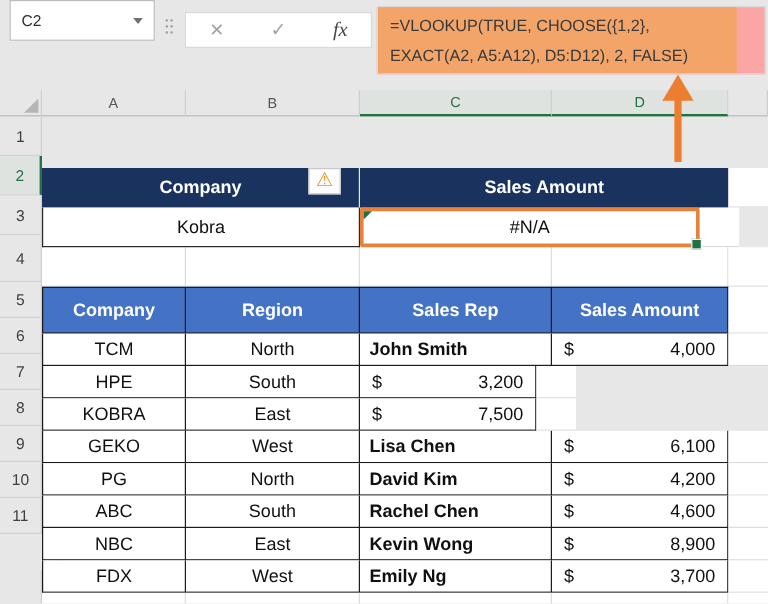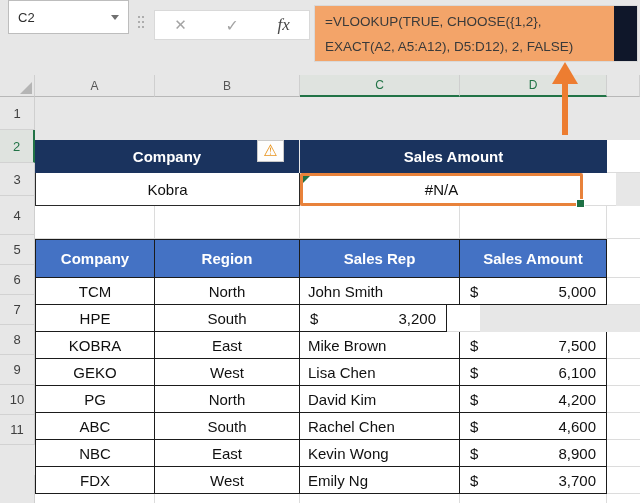--- a/index.html
+++ b/index.html
@@ -15,21 +15,21 @@
     border-top:5px solid #707070;}
   .grip{position:absolute;left:138px;top:16px;display:grid;grid-template-columns:repeat(2,4px);
     grid-auto-rows:5px;}
   .grip i{width:2px;height:2px;border-radius:50%;background:#9a9a9a;display:block;}
   .fx-tools{position:absolute;left:154px;top:10px;width:156px;height:30px;background:#fff;
     border:1px solid #d9d9d9;box-sizing:border-box;display:flex;align-items:center;
     justify-content:space-around;}
   .icon-x{color:#a3a3a3;font-size:15px;}
   .icon-check{color:#a3a3a3;font-size:16px;}
   .icon-fx{font-family:"Liberation Serif",serif;font-style:italic;font-size:17px;color:#474747;}
-  .formula-bar{position:absolute;left:314px;top:5px;width:324px;height:57px;background:#0f172a;
+  .formula-bar{position:absolute;left:314px;top:5px;width:324px;height:57px;background:#fca5a5;
     border:1px solid #d9d9d9;box-sizing:border-box;}
   .formula-highlight{position:absolute;left:0;top:0;width:299px;height:100%;background:#F3A469;
     box-sizing:border-box;padding:3px 0 0 10px;}
   .formula-line{font-size:13.5px;color:#3a3a3a;line-height:25px;white-space:nowrap;}
 
   
   .sheet{position:absolute;left:0;top:75px;width:640px;height:428px;}
   .w-a{width:120px}.w-b{width:145px}.w-c{width:160px}.w-d{width:147px}.w-e{width:33px}
   .colhdr-row{display:flex;height:22px;}
   .colhdr{box-sizing:border-box;border-right:1px solid #cfcfcf;border-bottom:1px solid #b8b8b8;
@@ -76,21 +76,21 @@
 
   .tbl-hdr{background:#4472C4;color:#fff;font-weight:bold;font-size:15px;display:flex;
     align-items:center;justify-content:center;box-sizing:border-box;
     border-top:1px solid #1b1b1b;border-right:1px solid #1b1b1b;border-bottom:1px solid #1b1b1b;}
   .tbl-hdr.first{border-left:1px solid #1b1b1b;}
 
   .dc{background:#fff;box-sizing:border-box;border-right:1px solid #1b1b1b;
     border-bottom:1px solid #1b1b1b;display:flex;align-items:center;justify-content:center;
     font-size:15px;color:#101010;}
   .dc.first{border-left:1px solid #1b1b1b;}
-  .dc.left{justify-content:flex-start;padding-left:8px;}
+  .dc.left{justify-content:flex-start;padding-left:8px;font-weight:bold;}
   .dc.amount{justify-content:space-between;padding:0 10px;}
 
   
   .warn-btn{position:absolute;left:257px;top:140px;width:27px;height:22px;background:#fdfdfd;
     border:1px solid #c9c9c9;box-sizing:border-box;display:flex;align-items:center;
     justify-content:center;}
   .warn-glyph{color:#E8941F;font-size:16px;line-height:1;}
   .arrow-svg{position:absolute;left:551px;top:60px;z-index:5;}
 </style>
 </head>
@@ -187,37 +187,36 @@
           <div class="e-cell"></div>
         </div>
 
         <div id="data-rows">
             <div class="r h30">
               <div class="dc first w-a">TCM</div>
               <div class="dc w-b">North</div>
               <div class="dc left w-c">John Smith</div>
               <div class="dc amount w-d">
                 <span>$</span>
-                <span>5,000</span>
+                <span>4,000</span>
               </div>
               <div class="e-cell"></div>
             </div>
             <div class="r h30">
               <div class="dc first w-a">HPE</div>
               <div class="dc w-b">South</div>
               <div class="dc amount w-d">
                 <span>$</span>
                 <span>3,200</span>
               </div>
               <div class="e-cell"></div>
             </div>
             <div class="r h30">
               <div class="dc first w-a">KOBRA</div>
               <div class="dc w-b">East</div>
-              <div class="dc left w-c">Mike Brown</div>
               <div class="dc amount w-d">
                 <span>$</span>
                 <span>7,500</span>
               </div>
               <div class="e-cell"></div>
             </div>
             <div class="r h30">
               <div class="dc first w-a">GEKO</div>
               <div class="dc w-b">West</div>
               <div class="dc left w-c">Lisa Chen</div>

